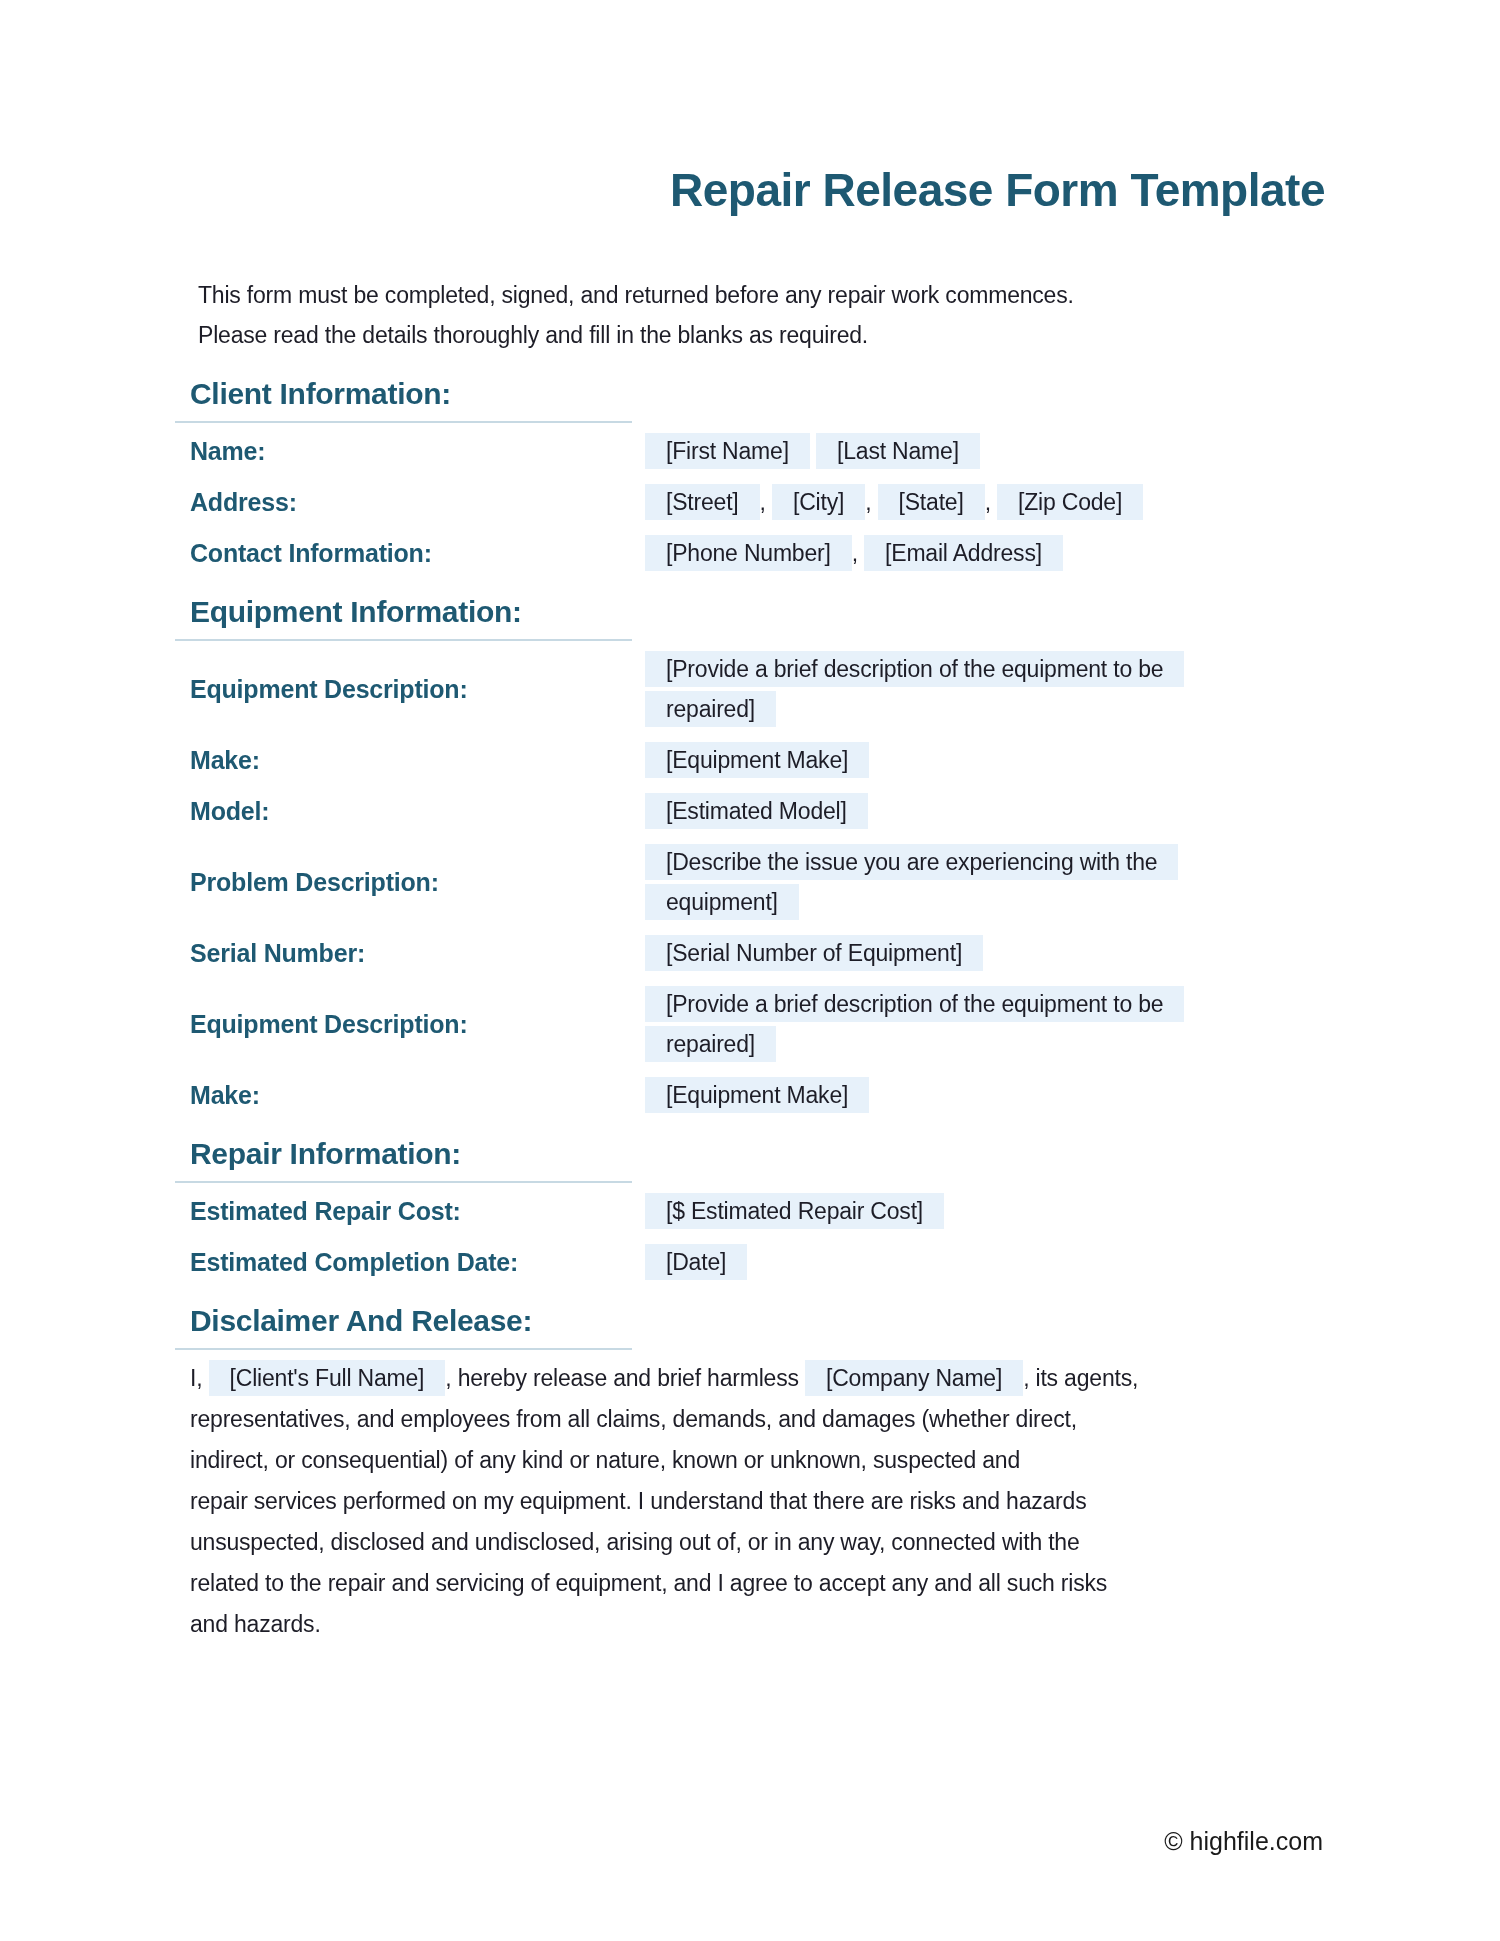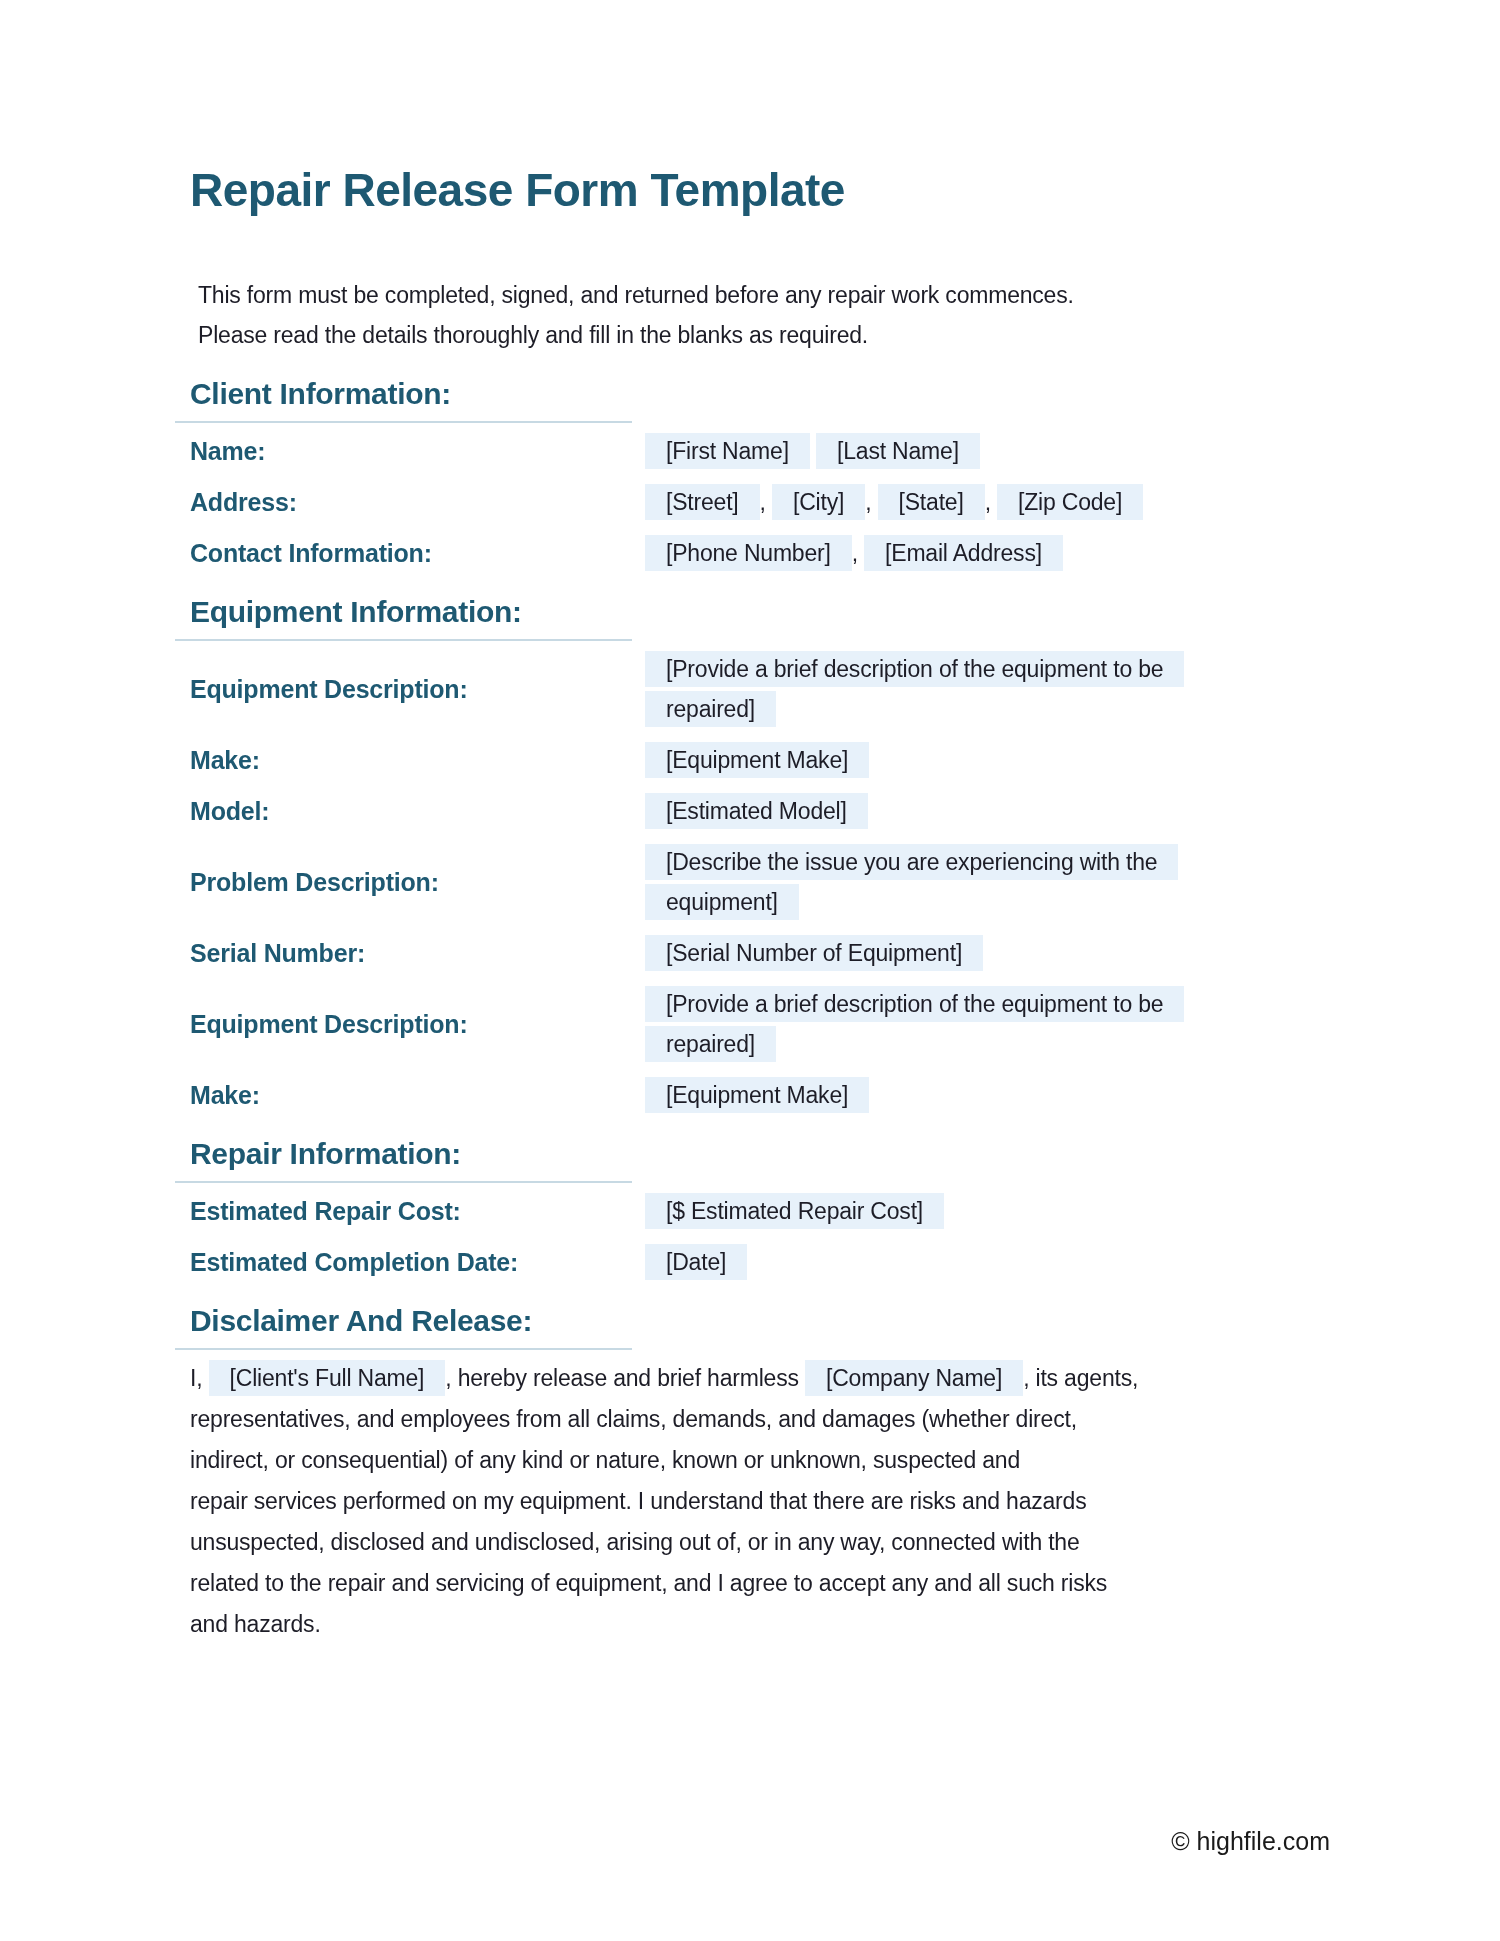--- a/index.html
+++ b/index.html
@@ -8,21 +8,21 @@
     position:relative;
     width:1500px; height:1941px;
     margin:0 auto;
     background:#ffffff;
     box-sizing:border-box;
     padding:155px 175px 0 190px;
     overflow:hidden;
   }
   .title {
     margin:8px 0 58px;
-    text-align:left;
+    text-align:right;
     font-size:46px; line-height:54px;
     font-weight:700;
     color:#1E5972;
     letter-spacing:-0.5px;
   }
   .intro { margin:8px; font-size:23px; line-height:40px; color:#1D1D27; letter-spacing:-0.2px; }
   .intro-line { display:block; }
   .section { margin-top:20px; }
   .section-heading {
     margin:0;
@@ -50,21 +50,21 @@
   .vline { display:block; }
   .hl { background:#E7F1FA; padding:5px 21px; }
   .sep { background:transparent; }
   .para { margin-top:2px; }
   .para-line {
     font-size:23px; line-height:41px;
     color:#1D1D27; letter-spacing:-0.2px;
   }
   .footer {
     position:absolute;
-    right:170px; bottom:85px;
+    right:177px; bottom:85px;
     font-size:25px; line-height:30px;
     color:#1A1A1A;
   }
 </style>
 </head>
 <body>
 
 <div class="page">
 
   <h1 class="title">Repair Release Form Template</h1>

